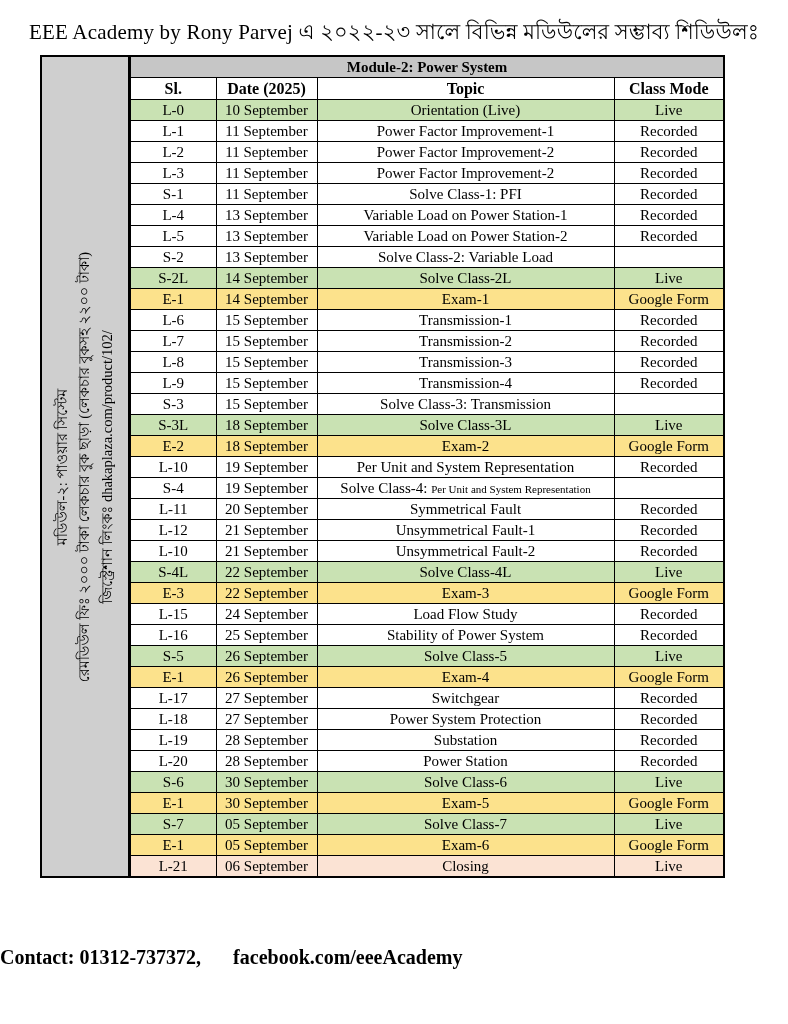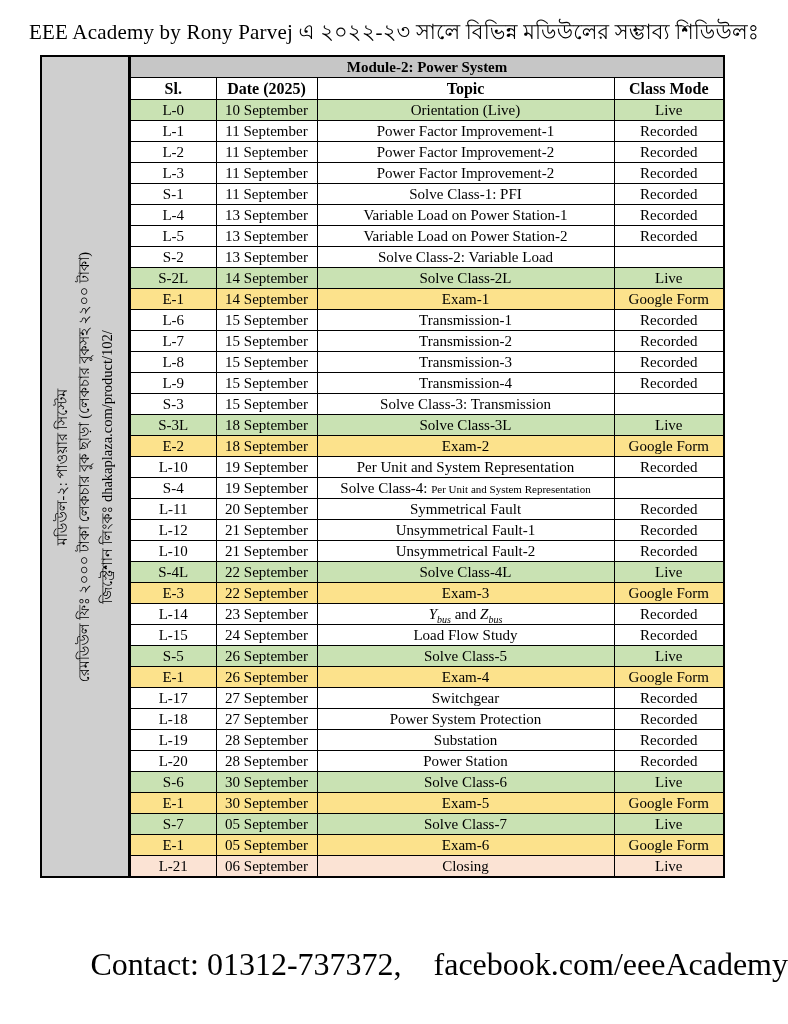--- a/index.html
+++ b/index.html
@@ -57,21 +57,21 @@
   }
   td.center { text-align:center; }
   td.left   { text-align:center; }
   tr.hl-green  td { background:var(--row-green,#c9e2b3); }
   tr.hl-yellow td { background:var(--row-yellow,#fce28c); }
   tr.hl-pink   td { background:var(--row-pink,#fbe3d4); }
   td .small { font-size:11px; }
   td sub { font-size:10px; line-height:0; }
   .footer {
     position:absolute; top:946px; left:0; right:0;
-    text-align:right; font-weight:normal; font-size:32px;
+    text-align:left; font-weight:bold; font-size:20px;
   }
   .footer .fb { margin-left:32px; }
 </style>
 </head>
 <body>
 
 <div class="title">EEE Academy by Rony Parvej এ ২০২২-২৩ সালে বিভিন্ন মডিউলের সম্ভাব্য শিডিউলঃ</div>
 
 <div class="board">
   <div class="sidebar">
@@ -239,29 +239,29 @@
           <td class="left">Solve Class-4L</td>
           <td class="center">Live</td>
         </tr>
         <tr class="hl-yellow">
           <td class="center">E-3</td>
           <td class="center">22 September</td>
           <td class="left">Exam-3</td>
           <td class="center">Google Form</td>
         </tr>
         <tr>
-          <td class="center">L-14</td>
-          <td class="center">23 September</td>
-          <td class="left"><span style="font-style: italic;">Y</span><sub style="font-style: italic;">bus</sub><span> and </span><span style="font-style: italic;">Z</span><sub style="font-style: italic;">bus</sub></td>
-          <td class="center">Recorded</td>
-        </tr>
-        <tr>
           <td class="center">L-15</td>
           <td class="center">24 September</td>
           <td class="left">Load Flow Study</td>
+          <td class="center">Recorded</td>
+        </tr>
+        <tr>
+          <td class="center">L-16</td>
+          <td class="center">25 September</td>
+          <td class="left">Stability of Power System</td>
           <td class="center">Recorded</td>
         </tr>
         <tr class="hl-green">
           <td class="center">S-5</td>
           <td class="center">26 September</td>
           <td class="left">Solve Class-5</td>
           <td class="center">Live</td>
         </tr>
         <tr class="hl-yellow">
           <td class="center">E-1</td>

